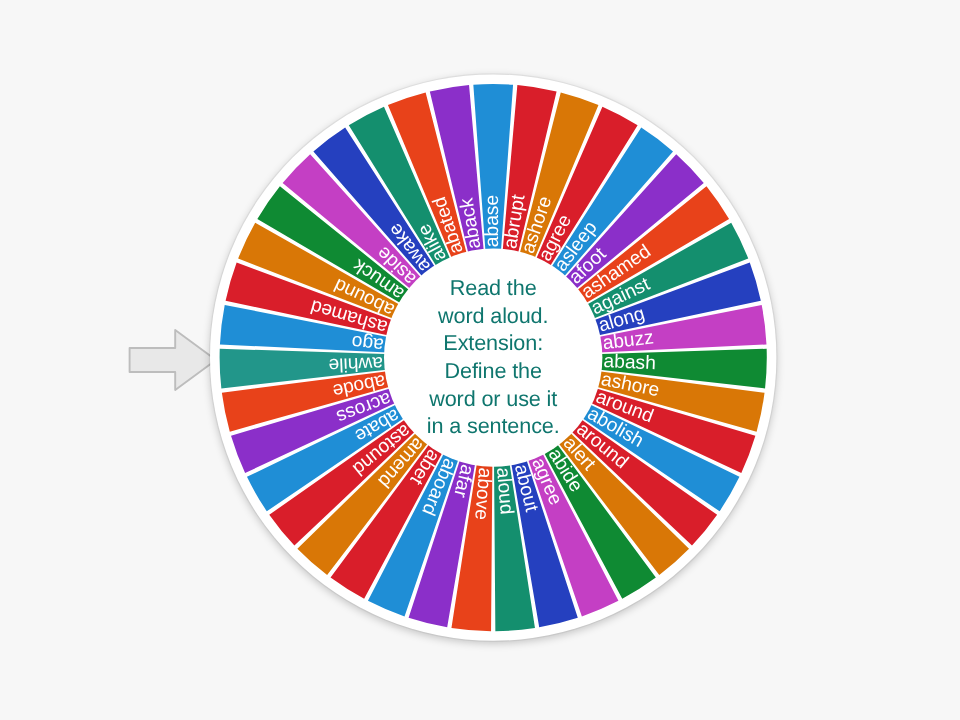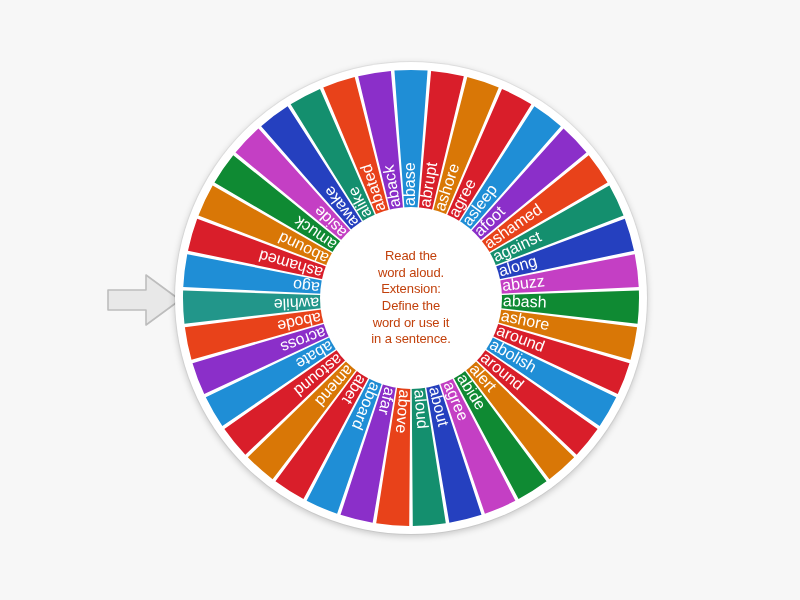--- a/index.html
+++ b/index.html
@@ -74,23 +74,23 @@
     box-shadow: 0 0 0 3px #ffffff, 0 1px 5px rgba(0,0,0,0.18);
     display: flex;
     align-items: center;
     justify-content: center;
     z-index: 5;
   }
   #hub-text {
     width: 160px;
     text-align: center;
     font-family: "Liberation Sans", sans-serif;
-    font-size: 13px;
+    font-size: 18px;
     line-height: 1.28;
-    color: #c2410c;
+    color: #0f766e;
     white-space: pre-line;
     letter-spacing: -0.1px;
   }
 
   .seg-label {
     font-family: "Liberation Sans", sans-serif;
     font-size: 16px;
     font-weight: 400;
     fill: #ffffff;
     dominant-baseline: middle;

